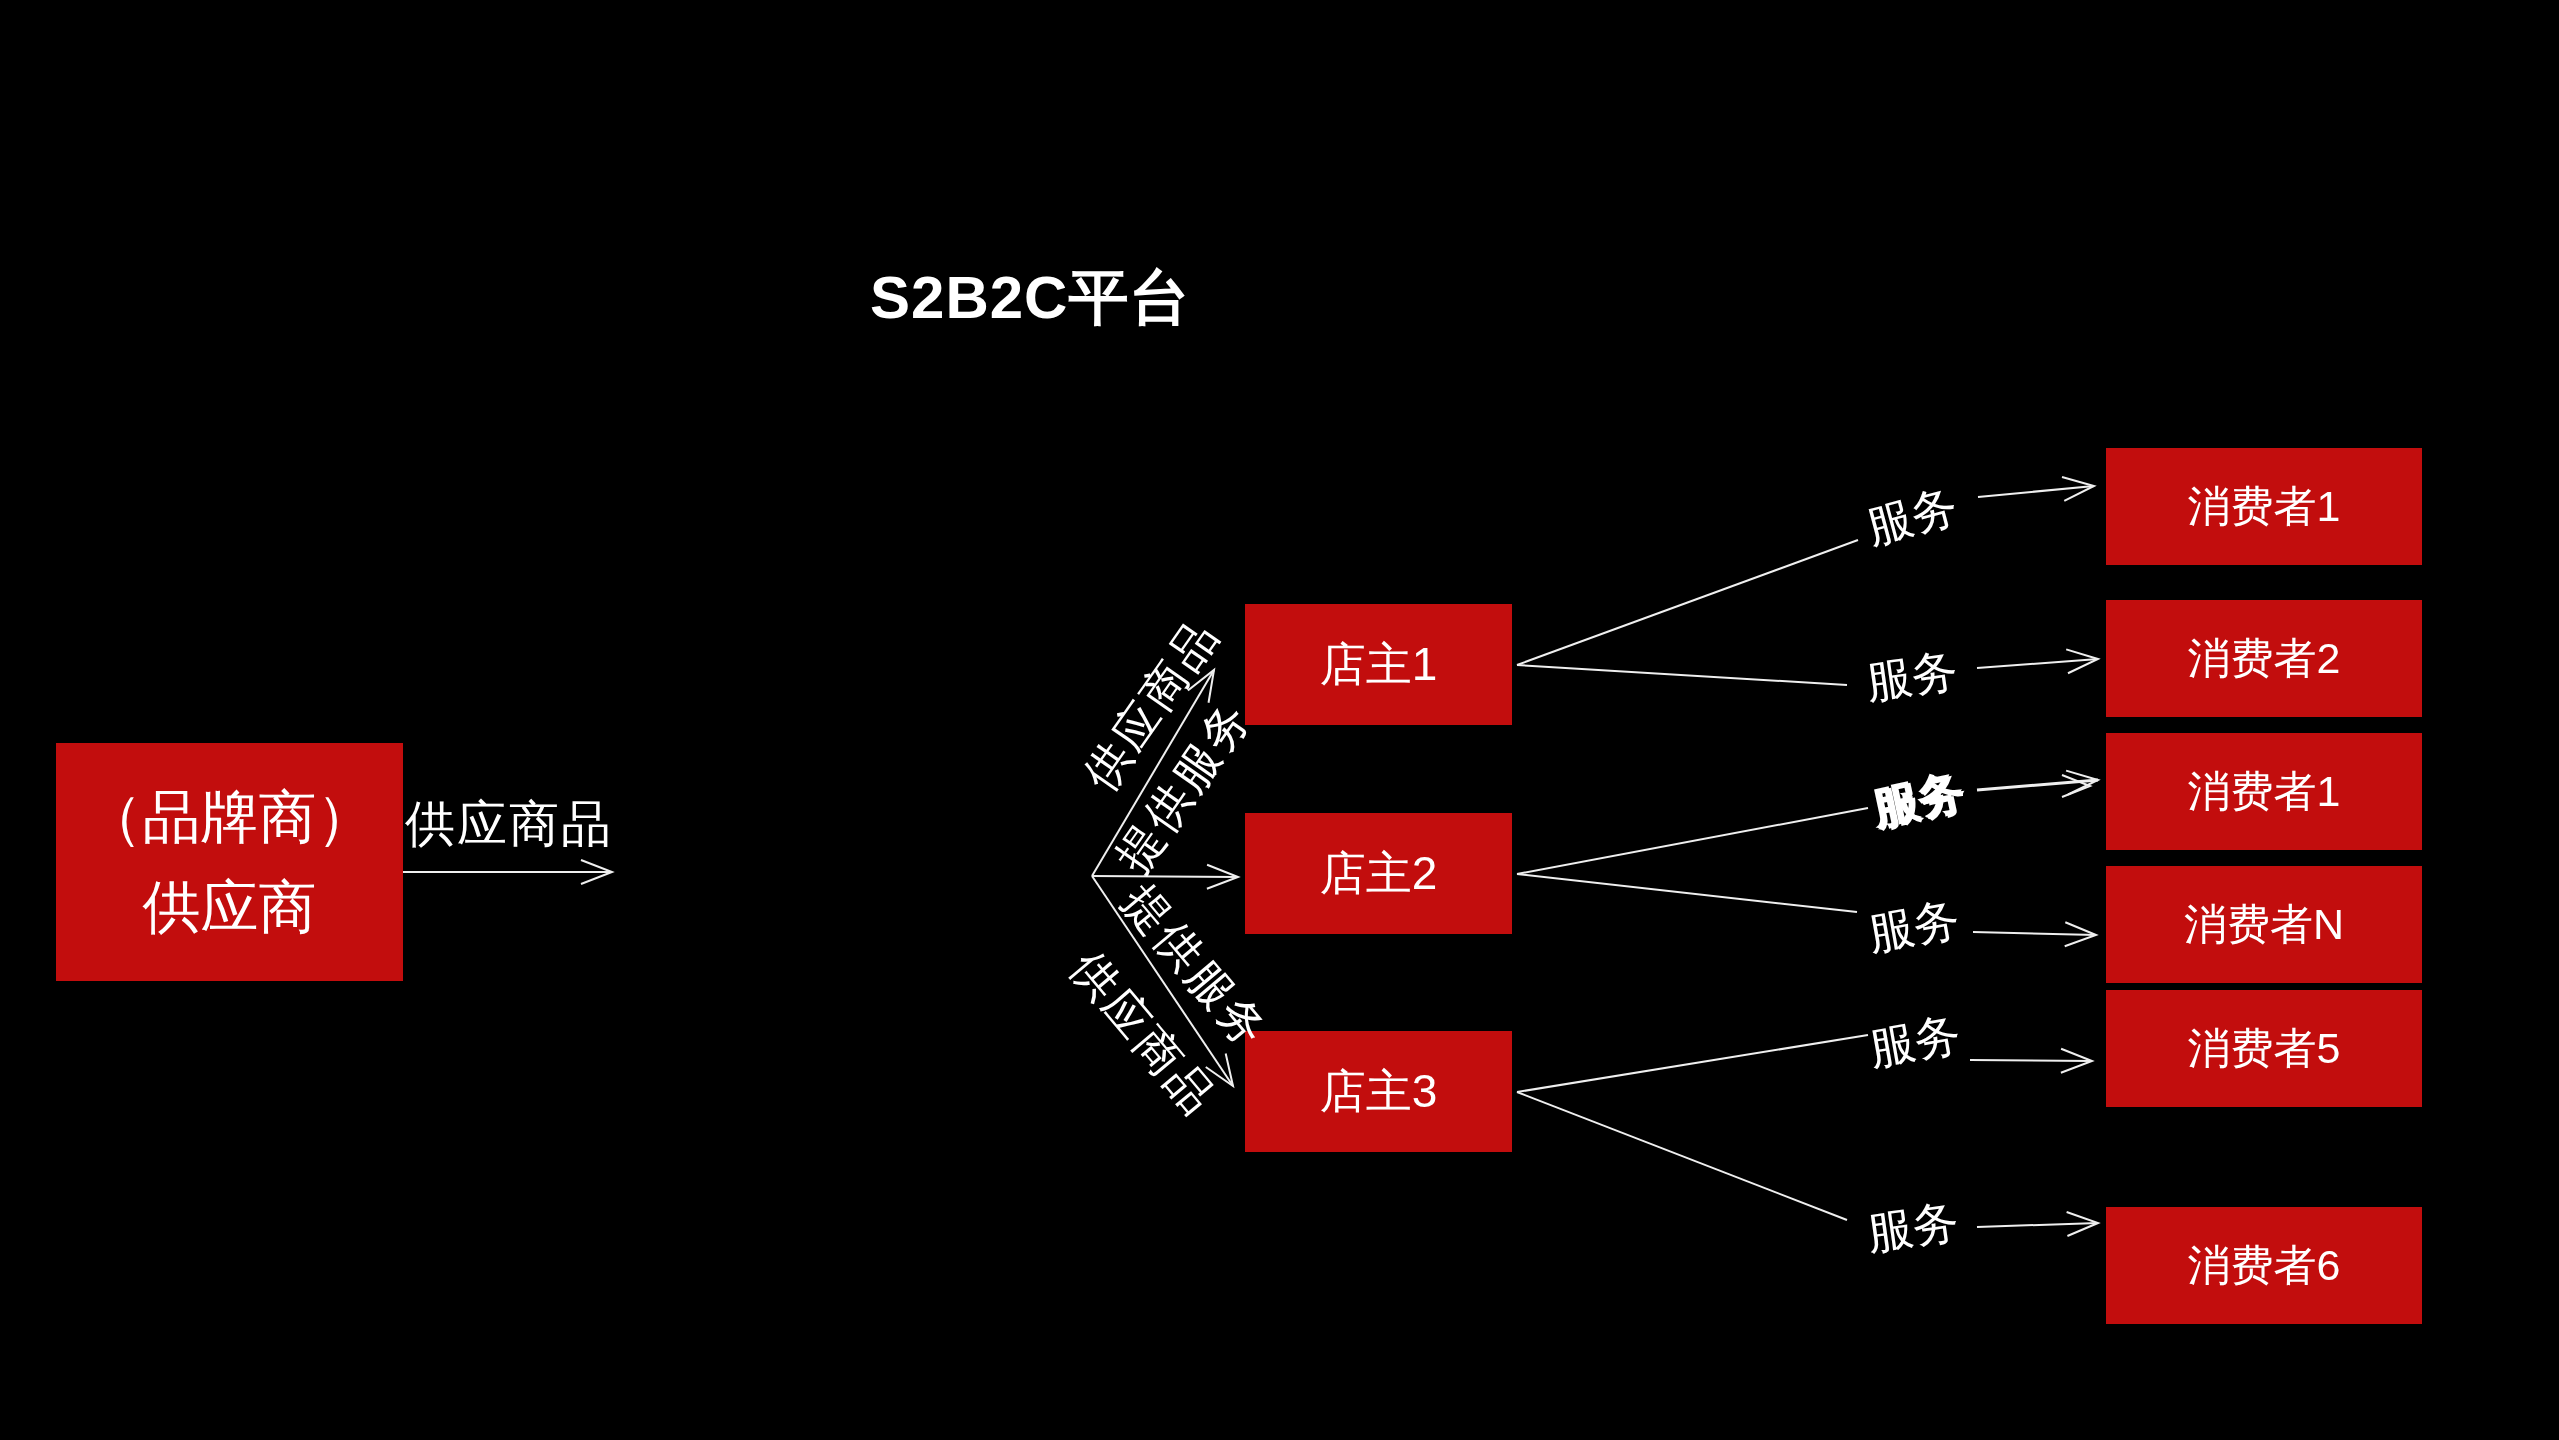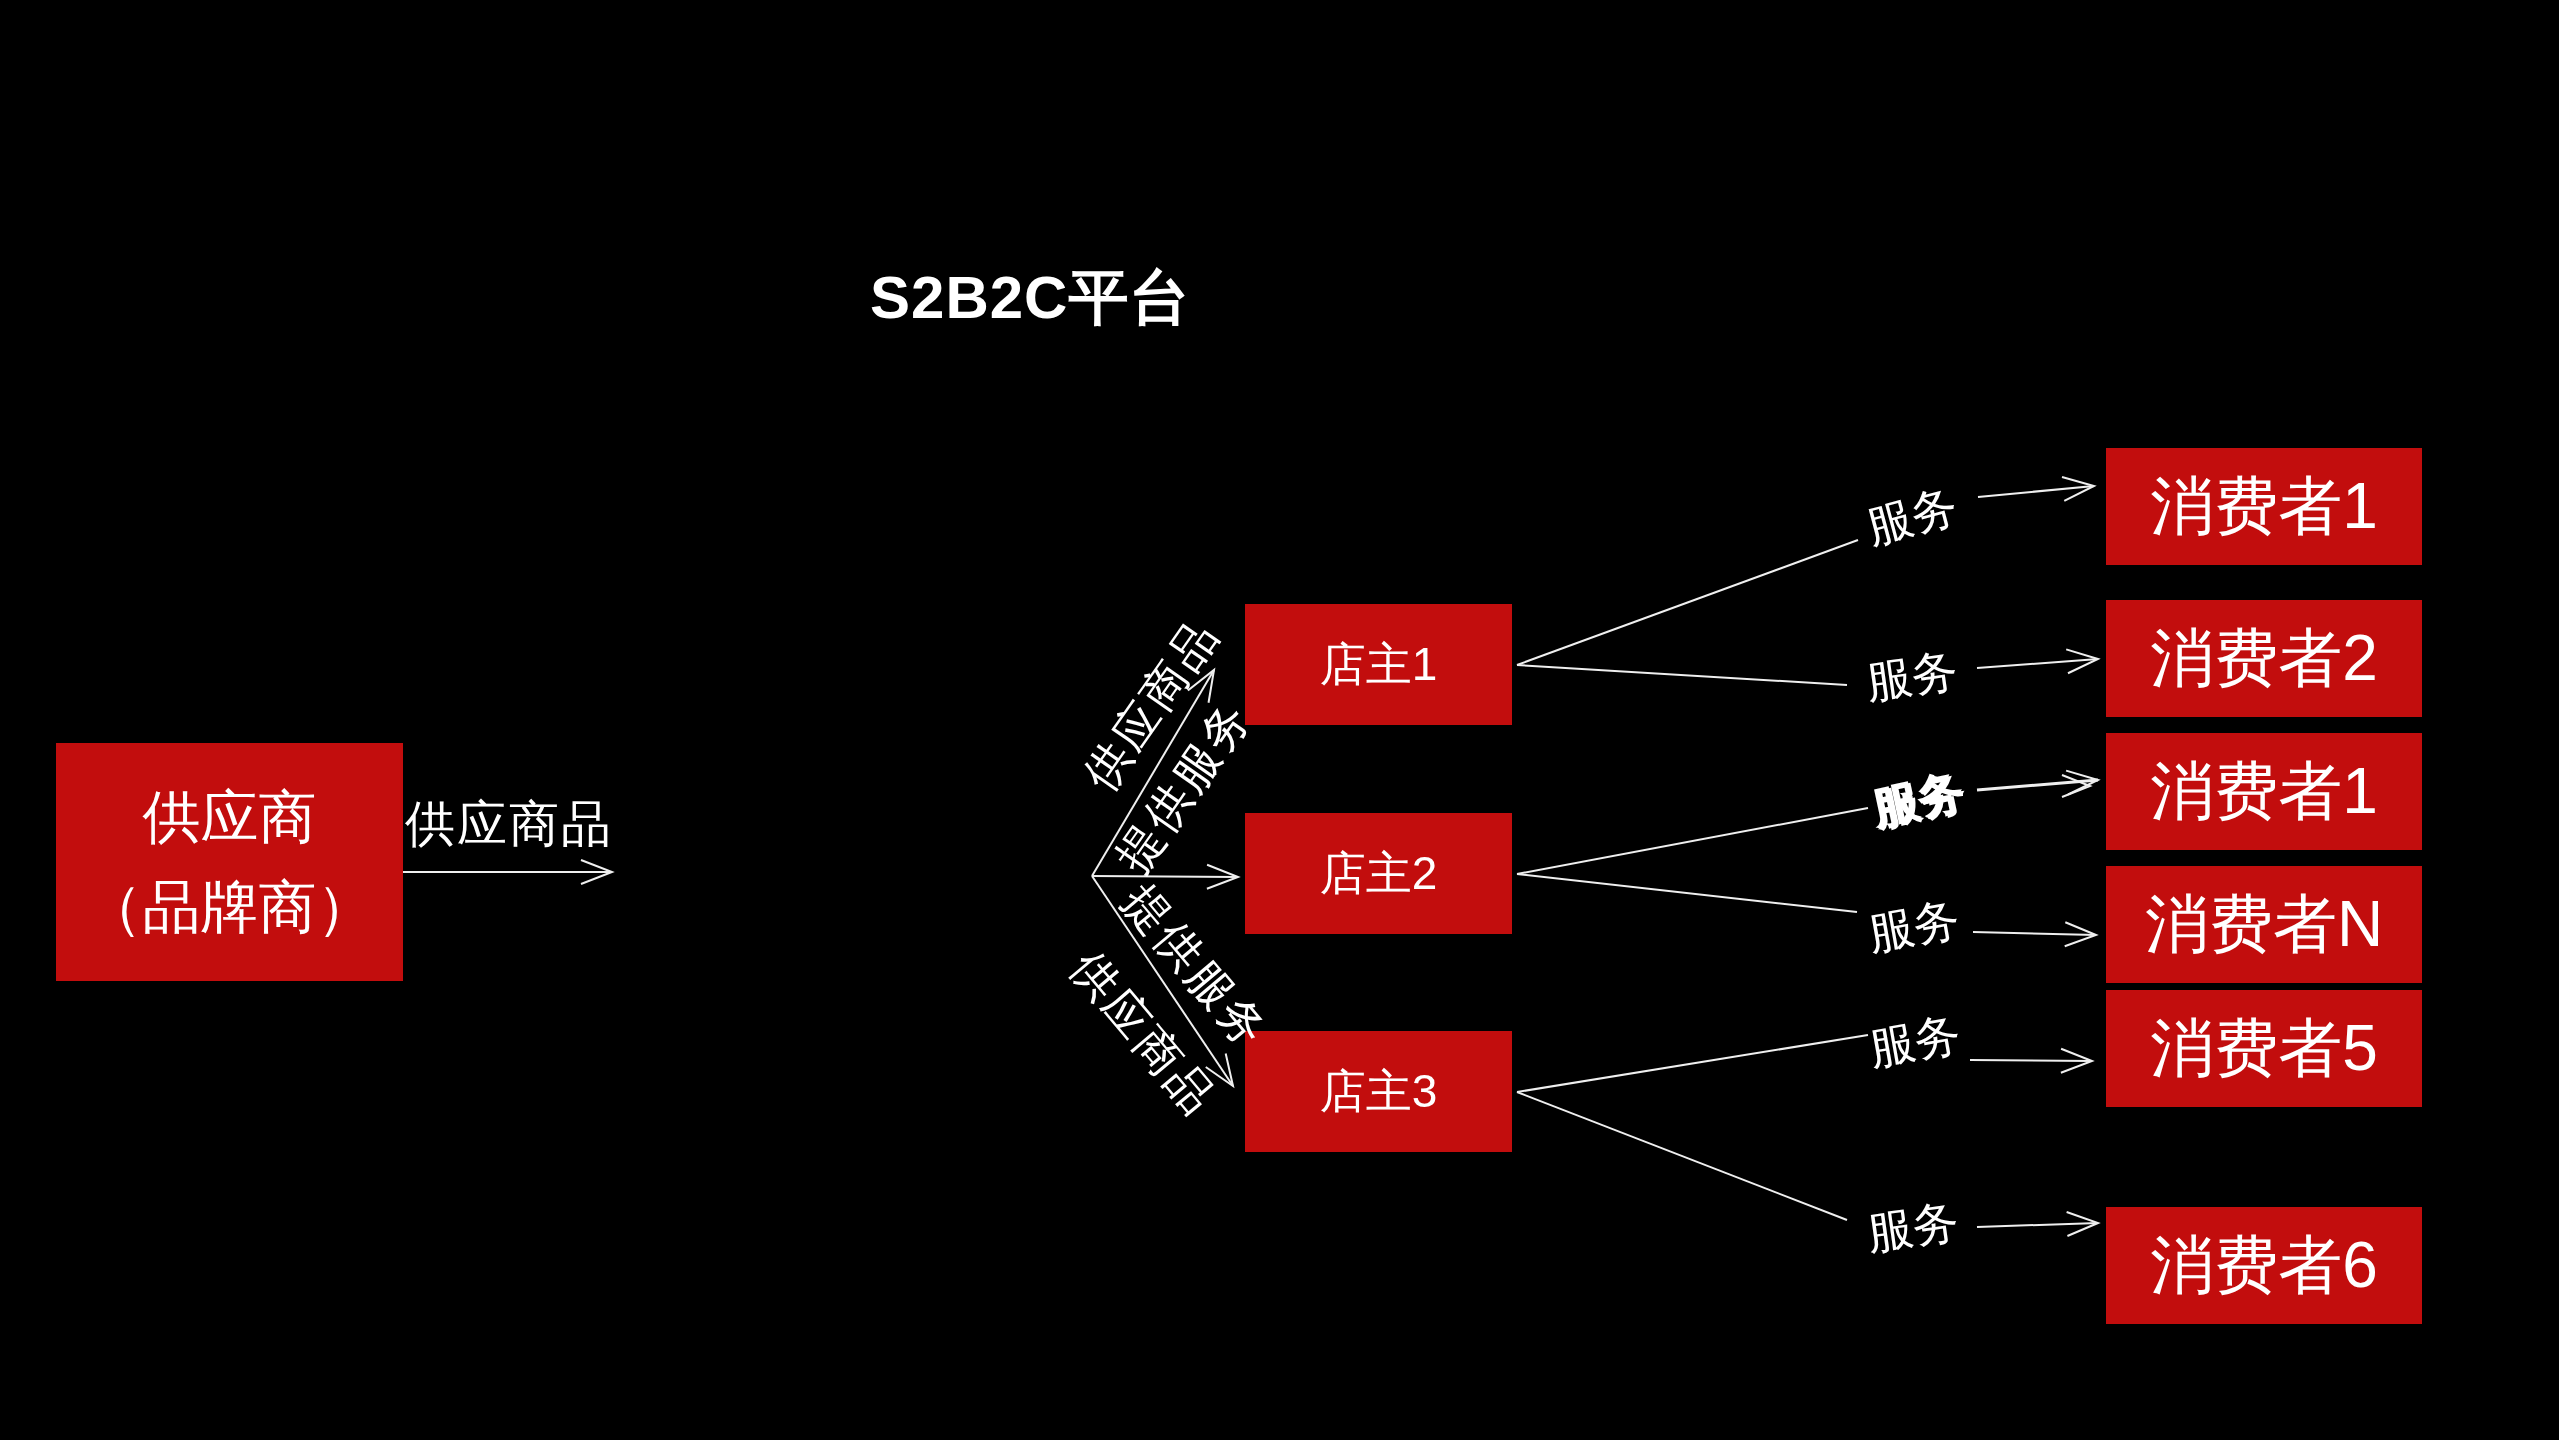--- a/index.html
+++ b/index.html
@@ -18,21 +18,21 @@
   .box{
     position:absolute; background:var(--red); color:var(--text);
     display:flex; align-items:center; justify-content:center;
     text-align:center; white-space:nowrap;
   }
   .box.supplier{left:56px; top:743px; width:347px; height:238px;
     font-size:58px; line-height:1.55; flex-direction:column;}
   .box.platform{left:624px; top:693px; width:467px; height:370px; font-size:62px;}
   .box.shop{left:1245px; width:267px; height:121px; font-size:46px;}
   .box.shop1{top:604px;} .box.shop2{top:813px;} .box.shop3{top:1031px;}
-  .box.consumer{left:2106px; width:316px; height:117px; font-size:64px;}
+  .box.consumer{left:2106px; width:316px; height:117px; font-size:43px;}
   .box.c1{top:448px;} .box.c2{top:600px;} .box.c3{top:733px;}
   .box.c4{top:866px;} .box.c5{top:990px;} .box.c6{top:1207px;align-items:center;}
   svg.links{position:absolute; left:0; top:0; width:2559px; height:1440px;}
   svg.links path, svg.links line{stroke:var(--line); fill:none; stroke-width:2px;}
   svg.links .thick{stroke-width:3px;}
   .edge-label{
     position:absolute; color:var(--text);
     font-family:"DejaVu Serif","Liberation Serif",serif;
     white-space:nowrap; transform:translate(-50%,-50%) rotate(var(--r,0deg));
   }
@@ -72,22 +72,22 @@
 
     <line x1="1517" y1="1092" x2="1868" y2="1035"></line>
     <line x1="1970" y1="1060" x2="2092" y2="1061" marker-end="url(#arr)"></line>
     <line x1="1517" y1="1092" x2="1847" y2="1220"></line>
     <line x1="1977" y1="1227" x2="2098" y2="1223" marker-end="url(#arr)"></line>
   </svg>
 
   <div class="title">S2B2C平台</div>
 
   <div class="box supplier">
+    <span>（品牌商）</span>
     <span>供应商</span>
-    <span>（品牌商）</span>
   </div>
   <div class="box shop shop1">
     <span>店主1</span>
   </div>
   <div class="box shop shop2">
     <span>店主2</span>
   </div>
   <div class="box shop shop3">
     <span>店主3</span>
   </div>

